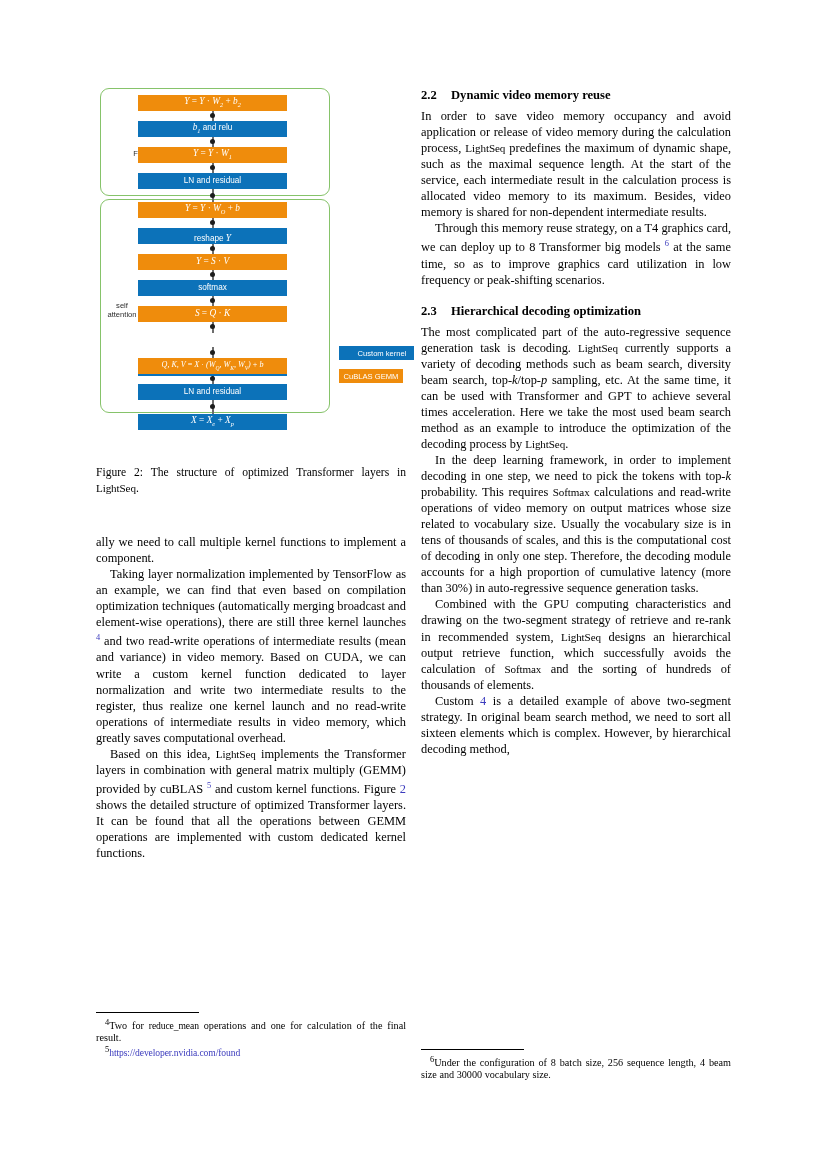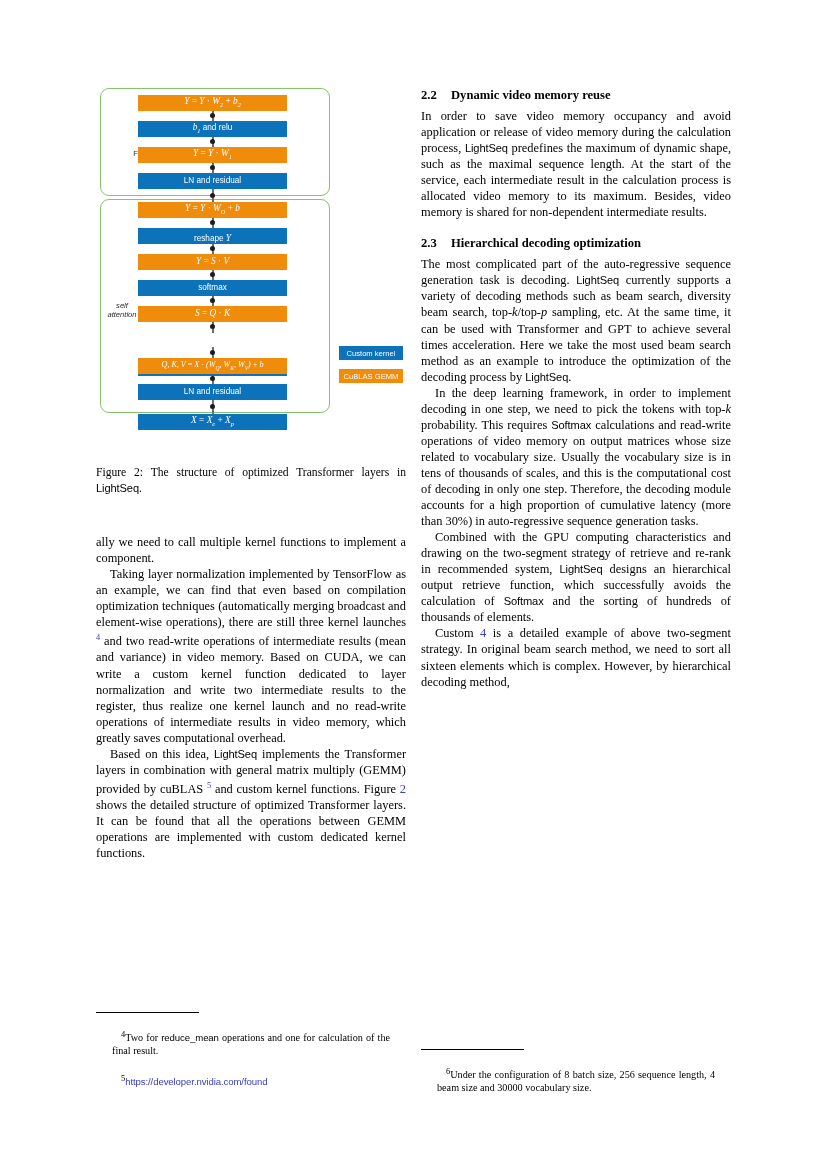--- a/index.html
+++ b/index.html
@@ -43,21 +43,21 @@
 
   h2.sec {
     margin: 0 0 5px 0;
     font-size: 12.6px;
     font-weight: bold;
     line-height: 15px;
   }
   h2.sec .num { display: inline-block; width: 30px; }
 
   .mono {
-    font-family: Liberation Sans, sans-serif;
+    font-family: Liberation Serif, serif;
     font-size: 11.1px;
     letter-spacing: -0.1px;
   }
   .link {
     color: #3b3bbd;
   }
   .sup {
     font-size: 8.4px;
     vertical-align: super;
     color: #3b3bbd;
@@ -92,21 +92,21 @@
   .grp-label {
     position: absolute;
     font-family: "Liberation Sans", sans-serif;
     font-size: 7.6px;
     color: #2d2d2d;
     text-align: center;
     line-height: 9.2px;
     width: 44px;
   }
   #lbl-ffn  { left: 8px; top: 63px; text-align: right; }
-  #lbl-attn { left: 4px; top: 215px; font-style: italic; }
+  #lbl-attn { left: 4px; top: 215px; }
 
   .nodebox {
     position: absolute;
     left: 42px;
     width: 149px;
     height: 15.5px;
     box-sizing: border-box;
     display: flex;
     align-items: center;
     justify-content: center;
@@ -150,21 +150,21 @@
     width: 64px;
     height: 14px;
     display: flex;
     align-items: center;
     justify-content: center;
     color: #fff;
     font-family: "Liberation Sans", sans-serif;
     font-size: 7.6px;
     white-space: nowrap;
   }
-  #leg-custom { top: 260px; background: #0c72b9; }
+  #leg-custom { top: 260px; background: #0c72b9; padding-left: 11px; }
   #leg-cublas { top: 283px; background: #ef8c0c; }
 
   
   #caption {
     position: absolute;
     left: 96px;
     top: 466px;
     width: 310px;
     font-size: 11.6px;
     line-height: 14.6px;
@@ -179,21 +179,21 @@
     margin: 0 0 3.5px 0;
   }
   .footnotes {
     position: absolute;
     width: 310px;
     font-size: 10.2px;
     line-height: 12.3px;
     text-align: justify;
   }
   .footnotes p {
-    margin: 16px;
+    margin: 0;
     text-indent: 9px;
   }
   .footnotes .mono { font-size: 9.6px; }
   #fn-left  { left: 96px;  top: 1012px; }
   #fn-right { left: 421px; top: 1049px; }
 </style>
 </head>
 <body>
 
 <div class="page">
@@ -296,20 +296,21 @@
     <p><span class="supblk">4</span><span>Two for </span><span class="mono">reduce_mean</span><span> operations and one for calculation of the final result.</span></p>
     <p><span class="supblk">5</span><span class="mono link">https://developer.nvidia.com/found</span></p>
   </div>
 
   <div class="col col-right">
 
     <h2 class="sec"><span class="num">2.2</span><span>Dynamic video memory reuse</span></h2>
 
     <p class="body noindent"><span>In order to save video memory occupancy and avoid application or release of video memory during the calculation process, </span><span class="mono">LightSeq</span><span> predefines the maximum of dynamic shape, such as the maximal sequence length. At the start of the service, each intermediate result in the calculation process is allocated video memory to its maximum. Besides, video memory is shared for non-dependent intermediate results.</span></p>
 
+    <p class="body"><span>Through this memory reuse strategy, on a T4 graphics card, we can deploy up to 8 Transformer big models </span><span class="sup">6</span><span> at the same time, so as to improve graphics card utilization in low frequency or peak-shifting scenarios.</span></p>
 
     <div class="gap"></div>
 
     <h2 class="sec"><span class="num">2.3</span><span>Hierarchical decoding optimization</span></h2>
 
     <p class="body noindent"><span>The most complicated part of the auto-regressive sequence generation task is decoding. </span><span class="mono">LightSeq</span><span> currently supports a variety of decoding methods such as beam search, diversity beam search, top-</span><span class="ital">k</span><span>/top-</span><span class="ital">p</span><span> sampling, etc. At the same time, it can be used with Transformer and GPT to achieve several times acceleration. Here we take the most used beam search method as an example to introduce the optimization of the decoding process by </span><span class="mono">LightSeq</span><span>.</span></p>
 
     <p class="body"><span>In the deep learning framework, in order to implement decoding in one step, we need to pick the tokens with top-</span><span class="ital">k</span><span> probability. This requires </span><span class="mono">Softmax</span><span> calculations and read-write operations of video memory on output matrices whose size related to vocabulary size. Usually the vocabulary size is in tens of thousands of scales, and this is the computational cost of decoding in only one step. Therefore, the decoding module accounts for a high proportion of cumulative latency (more than 30%) in auto-regressive sequence generation tasks.</span></p>
 
     <p class="body"><span>Combined with the GPU computing characteristics and drawing on the two-segment strategy of retrieve and re-rank in recommended system, </span><span class="mono">LightSeq</span><span> designs an hierarchical output retrieve function, which successfully avoids the calculation of </span><span class="mono">Softmax</span><span> and the sorting of hundreds of thousands of elements.</span></p>

